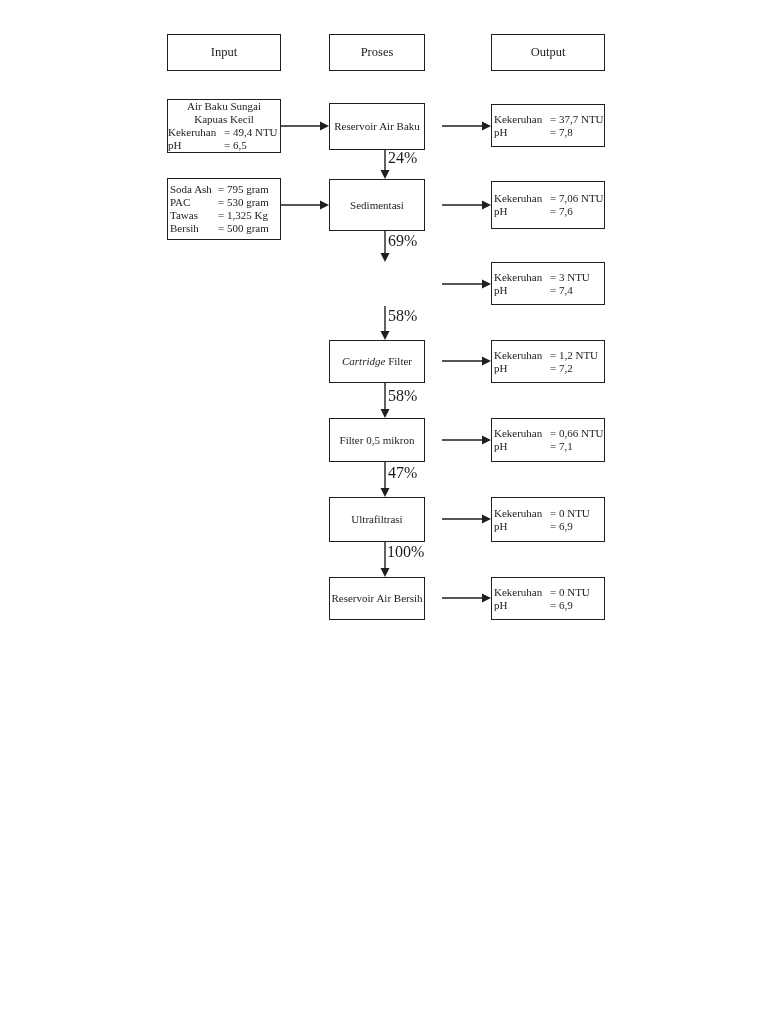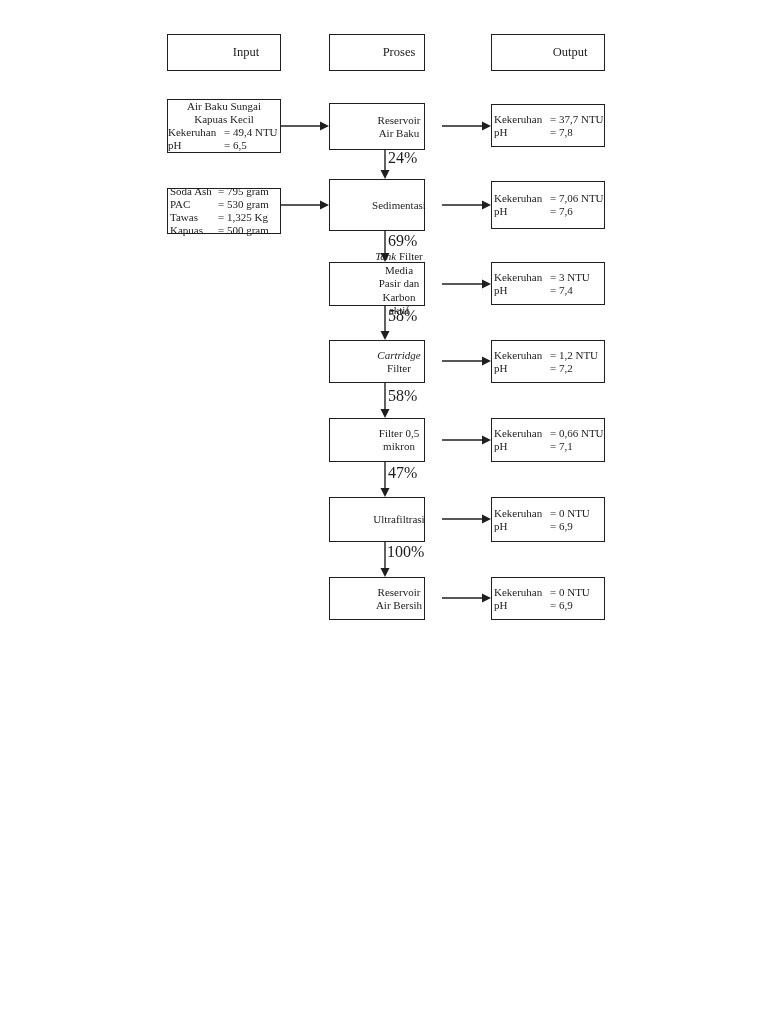--- a/index.html
+++ b/index.html
@@ -3,21 +3,21 @@
 <meta charset="utf-8">
 <style>
   html,body{margin:0;padding:0;background:#ffffff;}
   #page{position:relative;width:768px;height:1024px;background:#ffffff;overflow:hidden;
         font-family:"Liberation Serif","DejaVu Serif",serif;color:#1c1c1c;}
   .box{position:absolute;box-sizing:border-box;border:1.6px solid #1f1f1f;background:#fff;
        font-size:11px;line-height:13px;color:#1c1c1c;}
   .col-in{left:167px;width:114px;}
   .col-pr{left:329px;width:96px;}
   .col-out{left:491px;width:114px;}
-  .center{display:flex;align-items:center;justify-content:center;text-align:center;padding-left:44px;}
+  .center{display:flex;align-items:center;justify-content:center;text-align:center;}
   .hdr{font-size:12.5px;}
   .kvbox{display:flex;flex-direction:column;justify-content:center;padding:0 2px;}
   .kv-row{display:flex;text-align:left;white-space:nowrap;align-items:flex-end;}
   .kv-label{flex:0 0 56px;}
   .kv-label.w48{flex-basis:48px;}
   .kv-val{flex:1 1 auto;}
   .t-center{text-align:center;}
   .pct{position:absolute;font-size:16px;line-height:13px;color:#1c1c1c;}
   .it{font-style:italic;}
   .mline{line-height:13.5px;padding-top:0;}
@@ -124,59 +124,52 @@
     <div class="kv-row">
       <span class="kv-label">Kekeruhan</span>
       <span class="kv-val">= 37,7 NTU</span>
     </div>
     <div class="kv-row">
       <span class="kv-label">pH</span>
       <span class="kv-val">= 7,8</span>
     </div>
   </div>
 
-  <div class="box col-in kvbox" style="top:188px;height:46px">
+  <div class="box col-in kvbox" style="top:178px;height:62px">
     <div class="kv-row">
       <span class="kv-label w48">Soda Ash</span>
       <span class="kv-val">= 795 gram</span>
     </div>
     <div class="kv-row">
       <span class="kv-label w48">PAC</span>
       <span class="kv-val">= 530 gram</span>
     </div>
     <div class="kv-row">
       <span class="kv-label w48">Tawas</span>
       <span class="kv-val">= 1,325 Kg</span>
     </div>
     <div class="kv-row">
-      <span class="kv-label w48">Kapuas</span>
+      <span class="kv-label w48">Bersih</span>
       <span class="kv-val">= 500 gram</span>
     </div>
   </div>
   <div class="box col-pr center" style="top:179px;height:52px">
     <span>Sedimentasi</span>
   </div>
   <div class="box col-out kvbox" style="top:181px;height:48px">
     <div class="kv-row">
       <span class="kv-label">Kekeruhan</span>
       <span class="kv-val">= 7,06 NTU</span>
     </div>
     <div class="kv-row">
       <span class="kv-label">pH</span>
       <span class="kv-val">= 7,6</span>
     </div>
   </div>
 
-  <div class="box col-pr center mline" style="top:262px;height:44px">
-    <div>
-      <div><span class="it">Tank</span><span> Filter</span></div>
-      <div>Media Pasir dan Karbon</div>
-      <div>aktif</div>
-    </div>
-  </div>
   <div class="box col-out kvbox" style="top:262px;height:43px">
     <div class="kv-row">
       <span class="kv-label">Kekeruhan</span>
       <span class="kv-val">= 3 NTU</span>
     </div>
     <div class="kv-row">
       <span class="kv-label">pH</span>
       <span class="kv-val">= 7,4</span>
     </div>
   </div>

